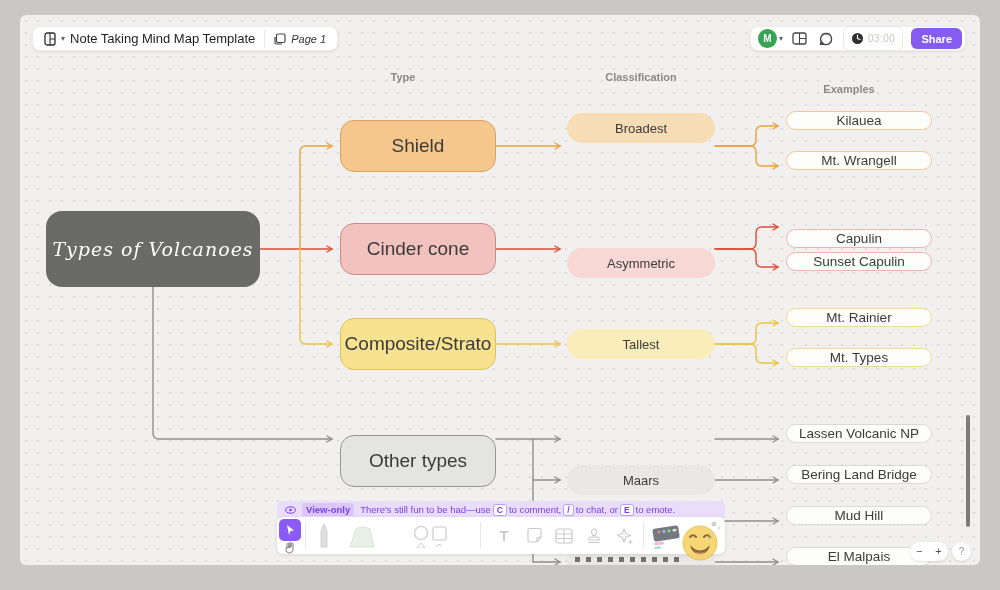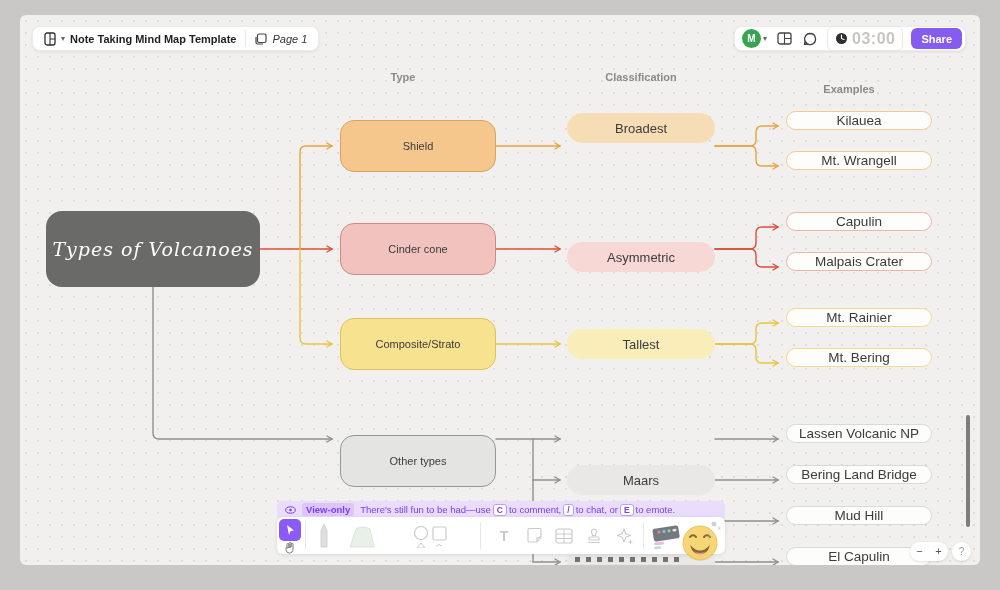--- a/index.html
+++ b/index.html
@@ -8,40 +8,40 @@
     background:#f1f0ef;border-radius:6px;overflow:hidden;
     background-image:radial-gradient(#dddcda 1px, transparent 1.3px);
     background-size:12px 12px;}
   .abs{position:absolute;box-sizing:border-box;}
   
   .pill{background:#fff;border:1px solid #ececea;border-radius:8px;
     box-shadow:0 1px 3px rgba(0,0,0,.08);display:flex;align-items:center;}
   #file-pill{left:12px;top:11px;height:25px;padding:0 2px;}
   #file-pill .seg{display:flex;align-items:center;gap:5px;padding:0 9px;height:100%;}
   #file-pill .divider{width:1px;height:17px;background:#e7e7e5;}
-  .title-text{font-size:11px;font-weight:bold;color:#1f1f1f;white-space:nowrap;}
+  .title-text{font-size:13px;font-weight:normal;color:#1f1f1f;white-space:nowrap;}
   .page-text{font-size:11px;color:#333;white-space:nowrap;font-style:italic;}
   .chev{font-size:8px;color:#666;}
   #right-group{right:14px;top:11px;height:25px;padding:0 3px 0 7px;gap:8px;}
   .avatar{width:19px;height:19px;border-radius:50%;background:#36a450;color:#fff;
     font-size:10px;font-weight:bold;display:flex;align-items:center;justify-content:center;}
   .tb-icon{display:flex;align-items:center;justify-content:center;width:18px;height:18px;cursor:pointer;}
   .timer{display:flex;align-items:center;gap:4px;border:1px solid #e8e8e6;border-radius:6px;
     padding:2px 7px;height:19px;}
-  .timer-text{font-size:16px;font-weight:bold;color:#c8c5c0;letter-spacing:.5px;}
+  .timer-text{font-size:10px;font-weight:normal;color:#c8c5c0;letter-spacing:.5px;}
   .share-btn{background:#855bf0;color:#fff;font-size:11px;font-weight:bold;border:none;
     border-radius:6px;padding:4px 10px;height:21px;display:flex;align-items:center;cursor:pointer;}
   
   .col-header{font-size:11px;font-weight:bold;color:#8a8a88;transform:translateX(-50%);white-space:nowrap;text-align:right;}
   
   .node{position:absolute;display:flex;align-items:center;justify-content:center;
     box-sizing:border-box;color:#3b3b3b;white-space:nowrap;}
   .root-node{left:26px;top:196px;width:214px;height:76px;border-radius:16px;background:#6a6a68;
     color:#fdfdfc;font-family:"DejaVu Serif",serif;font-style:italic;font-size:19px;letter-spacing:1px;}
-  .type-node{left:320px;width:156px;height:52px;border-radius:14px;border:1.5px solid;font-size:11px;}
+  .type-node{left:320px;width:156px;height:52px;border-radius:14px;border:1.5px solid;font-size:19px;}
   .class-node{left:547px;width:148px;height:30px;border-radius:15px;font-size:13px;}
   .example-node{left:766px;width:146px;height:19px;border-radius:15px;background:#fdfdfc;
     border:1px solid;font-size:13.5px;}
   
   #banner{left:257px;top:486px;width:448px;height:17px;background:#e9ddfb;border-radius:5px 5px 0 0;
     display:flex;align-items:center;gap:6px;padding:0 8px;font-size:9.5px;color:#7a3ff2;}
   .vo-badge{background:#dcc6f8;border-radius:3px;padding:1px 4px;font-weight:bold;font-size:9.5px;}
   .keycap{display:inline-block;border:1px solid #b9a1f0;border-radius:3px;background:#fff;
     padding:0 3px;font-size:8.5px;font-weight:bold;line-height:10px;margin:0 2px;}
   
@@ -120,36 +120,36 @@
   <div class="abs col-header" style="left:829px;top:68px">Examples</div>
 
   <div class="node root-node">Types of Volcanoes</div>
 
   <div class="node type-node" style="top:105px;background:#f5c78c;border-color:#d8a35f">Shield</div>
   <div class="node type-node" style="top:208px;background:#f2c2be;border-color:#d08a82">Cinder cone</div>
   <div class="node type-node" style="top:303px;background:#f7e290;border-color:#dfc257">Composite/Strato</div>
   <div class="node type-node" style="top:420px;background:#e4e4e2;border-color:#97978f">Other types</div>
 
   <div class="node class-node" style="top:98px;background:#f7ddb5">Broadest</div>
-  <div class="node class-node" style="top:227px;background:#f7d8d5">Asymmetric</div>
+  <div class="node class-node" style="top:233px;background:#f7d8d5">Asymmetric</div>
   <div class="node class-node" style="top:314px;background:#f9edba">Tallest</div>
   <div class="node class-node" style="top:450px;background:#e9e8e6">Maars</div>
   <div class="node class-node" style="top:532px;background:#e9e8e6"></div>
   <div class="abs clipped-dashes"></div>
 
   <div class="node example-node" style="top:96px;border-color:#f3c993">Kilauea</div>
   <div class="node example-node" style="top:136px;border-color:#f3c993">Mt. Wrangell</div>
-  <div class="node example-node" style="top:197px;border-color:#f0b3a8">Capulin</div>
-  <div class="node example-node" style="top:237px;border-color:#f0b3a8">Malpais Crater</div>
+  <div class="node example-node" style="top:214px;border-color:#f0b3a8">Capulin</div>
+  <div class="node example-node" style="top:237px;border-color:#f0b3a8">Sunset Capulin</div>
   <div class="node example-node" style="top:293px;border-color:#f1da8c">Mt. Rainier</div>
-  <div class="node example-node" style="top:333px;border-color:#f1da8c">Mt. Bering</div>
+  <div class="node example-node" style="top:333px;border-color:#f1da8c">Mt. Types</div>
   <div class="node example-node" style="top:409px;border-color:#d9d9d7">Lassen Volcanic NP</div>
   <div class="node example-node" style="top:450px;border-color:#d9d9d7">Bering Land Bridge</div>
   <div class="node example-node" style="top:491px;border-color:#d9d9d7">Mud Hill</div>
-  <div class="node example-node" style="top:532px;border-color:#d9d9d7">El Capulin</div>
+  <div class="node example-node" style="top:532px;border-color:#d9d9d7">El Malpais</div>
 
   <div class="abs" id="scrollbar"></div>
 
   <div class="abs" id="banner">
     <svg width="11" height="8" viewBox="0 0 11 8">
       <ellipse cx="5.5" cy="4" rx="4.8" ry="3.2" fill="none" stroke="#7a3ff2" stroke-width="1"></ellipse>
       <circle cx="5.5" cy="4" r="1.3" fill="#7a3ff2"></circle>
     </svg>
     <span class="vo-badge">View-only</span>
     <span style="white-space:nowrap">

